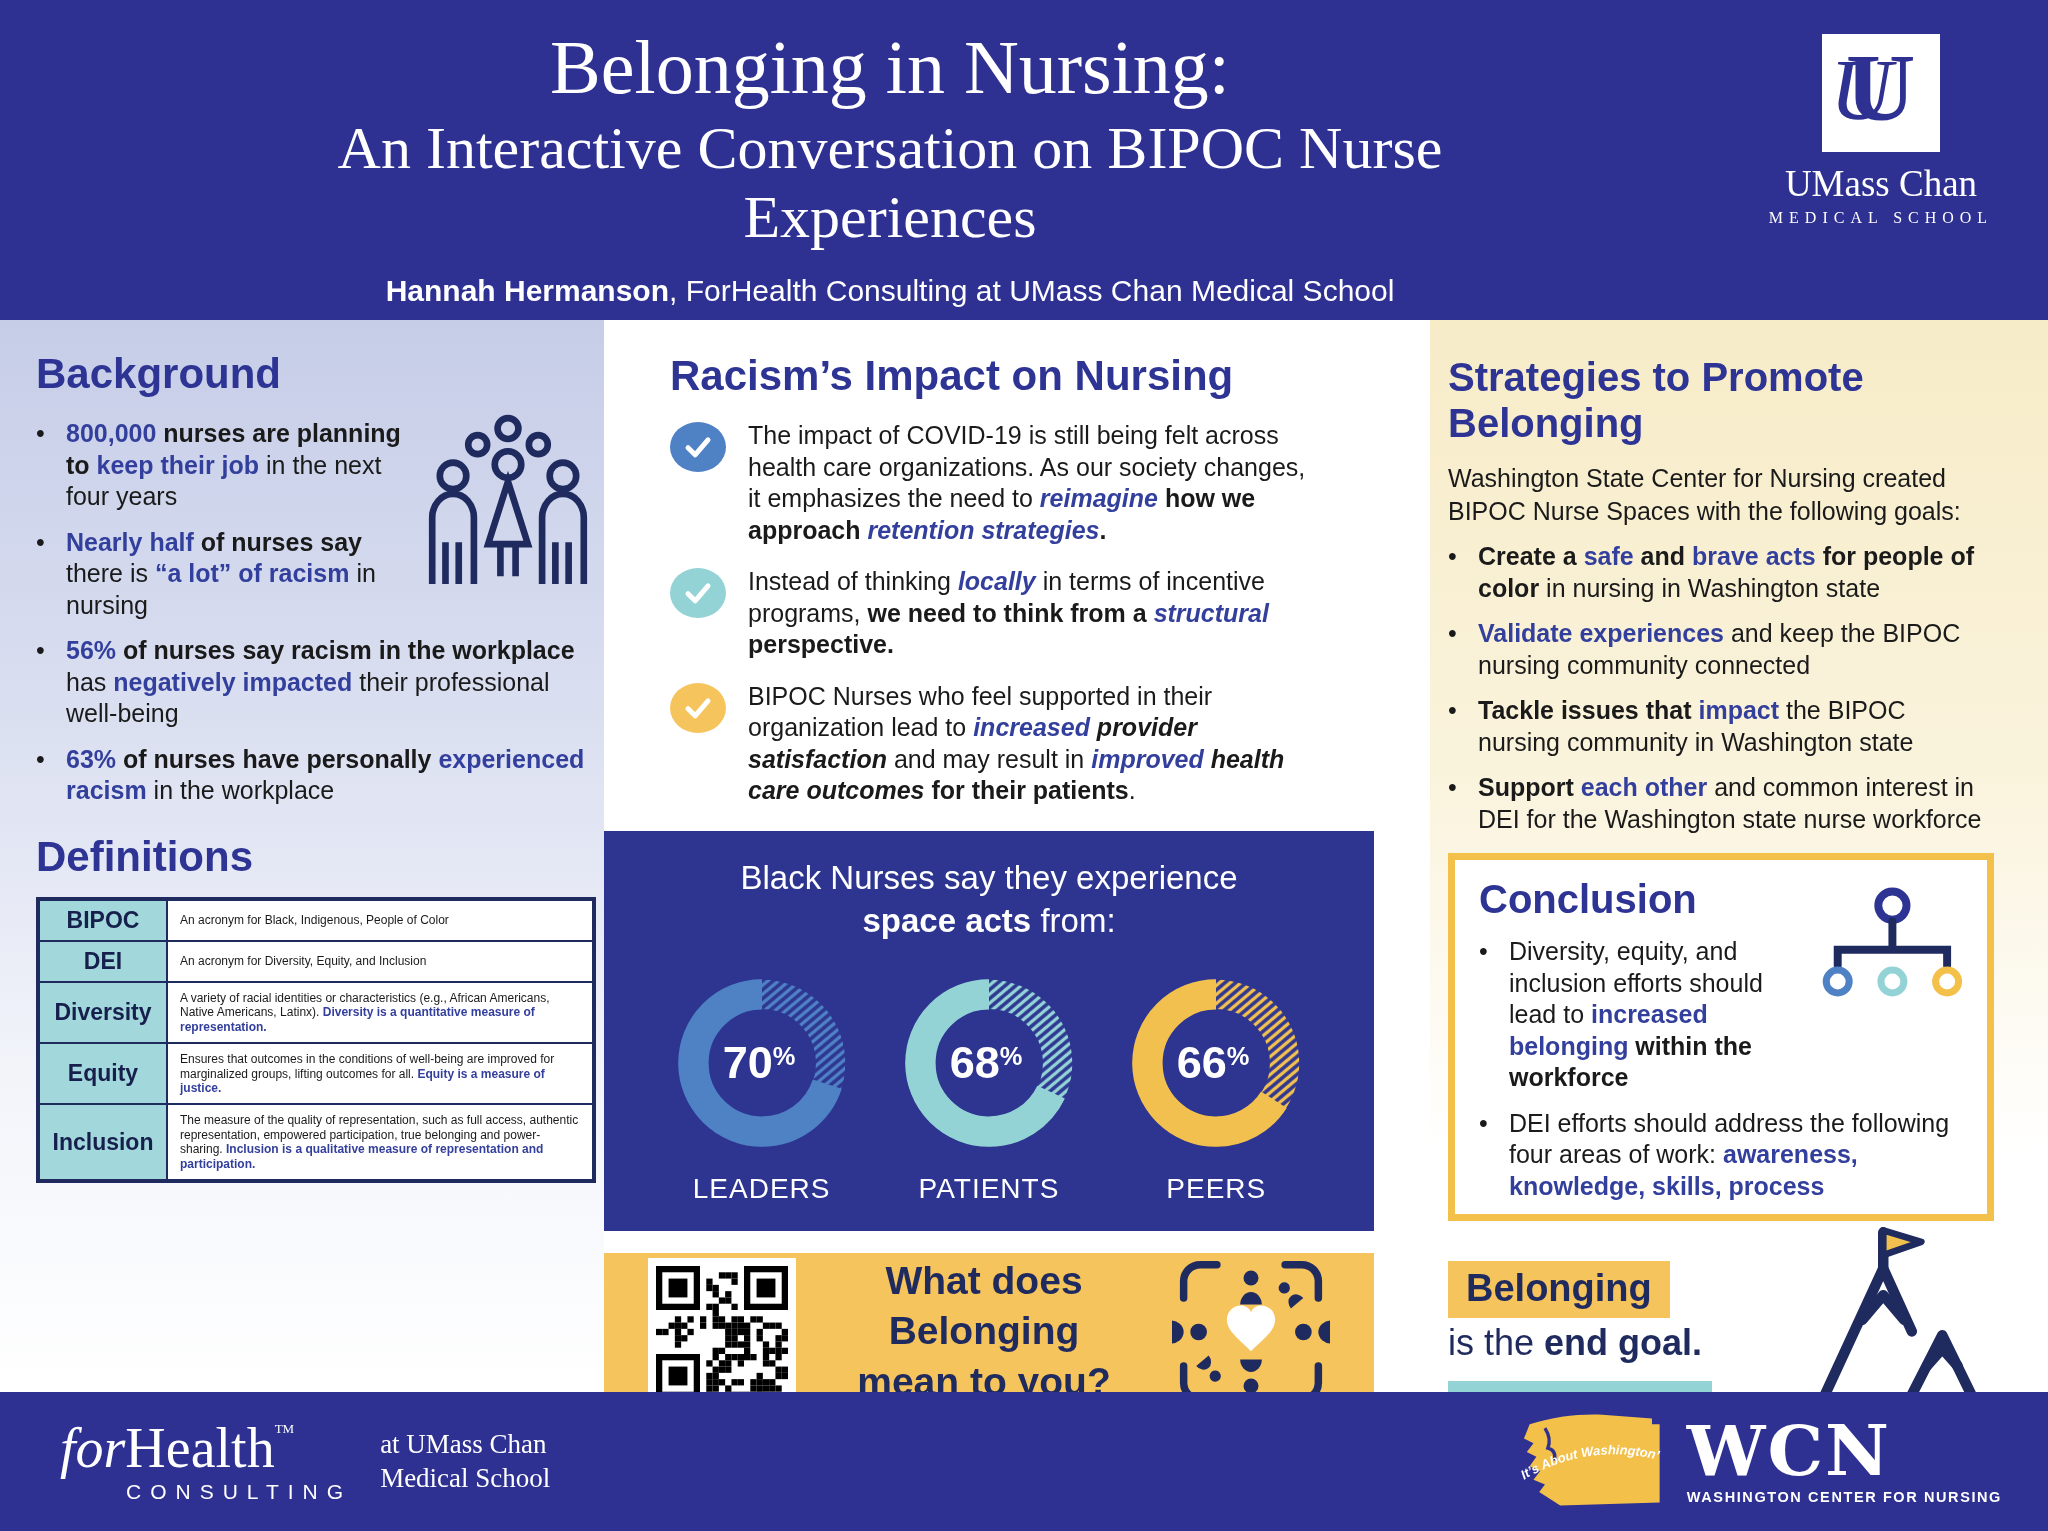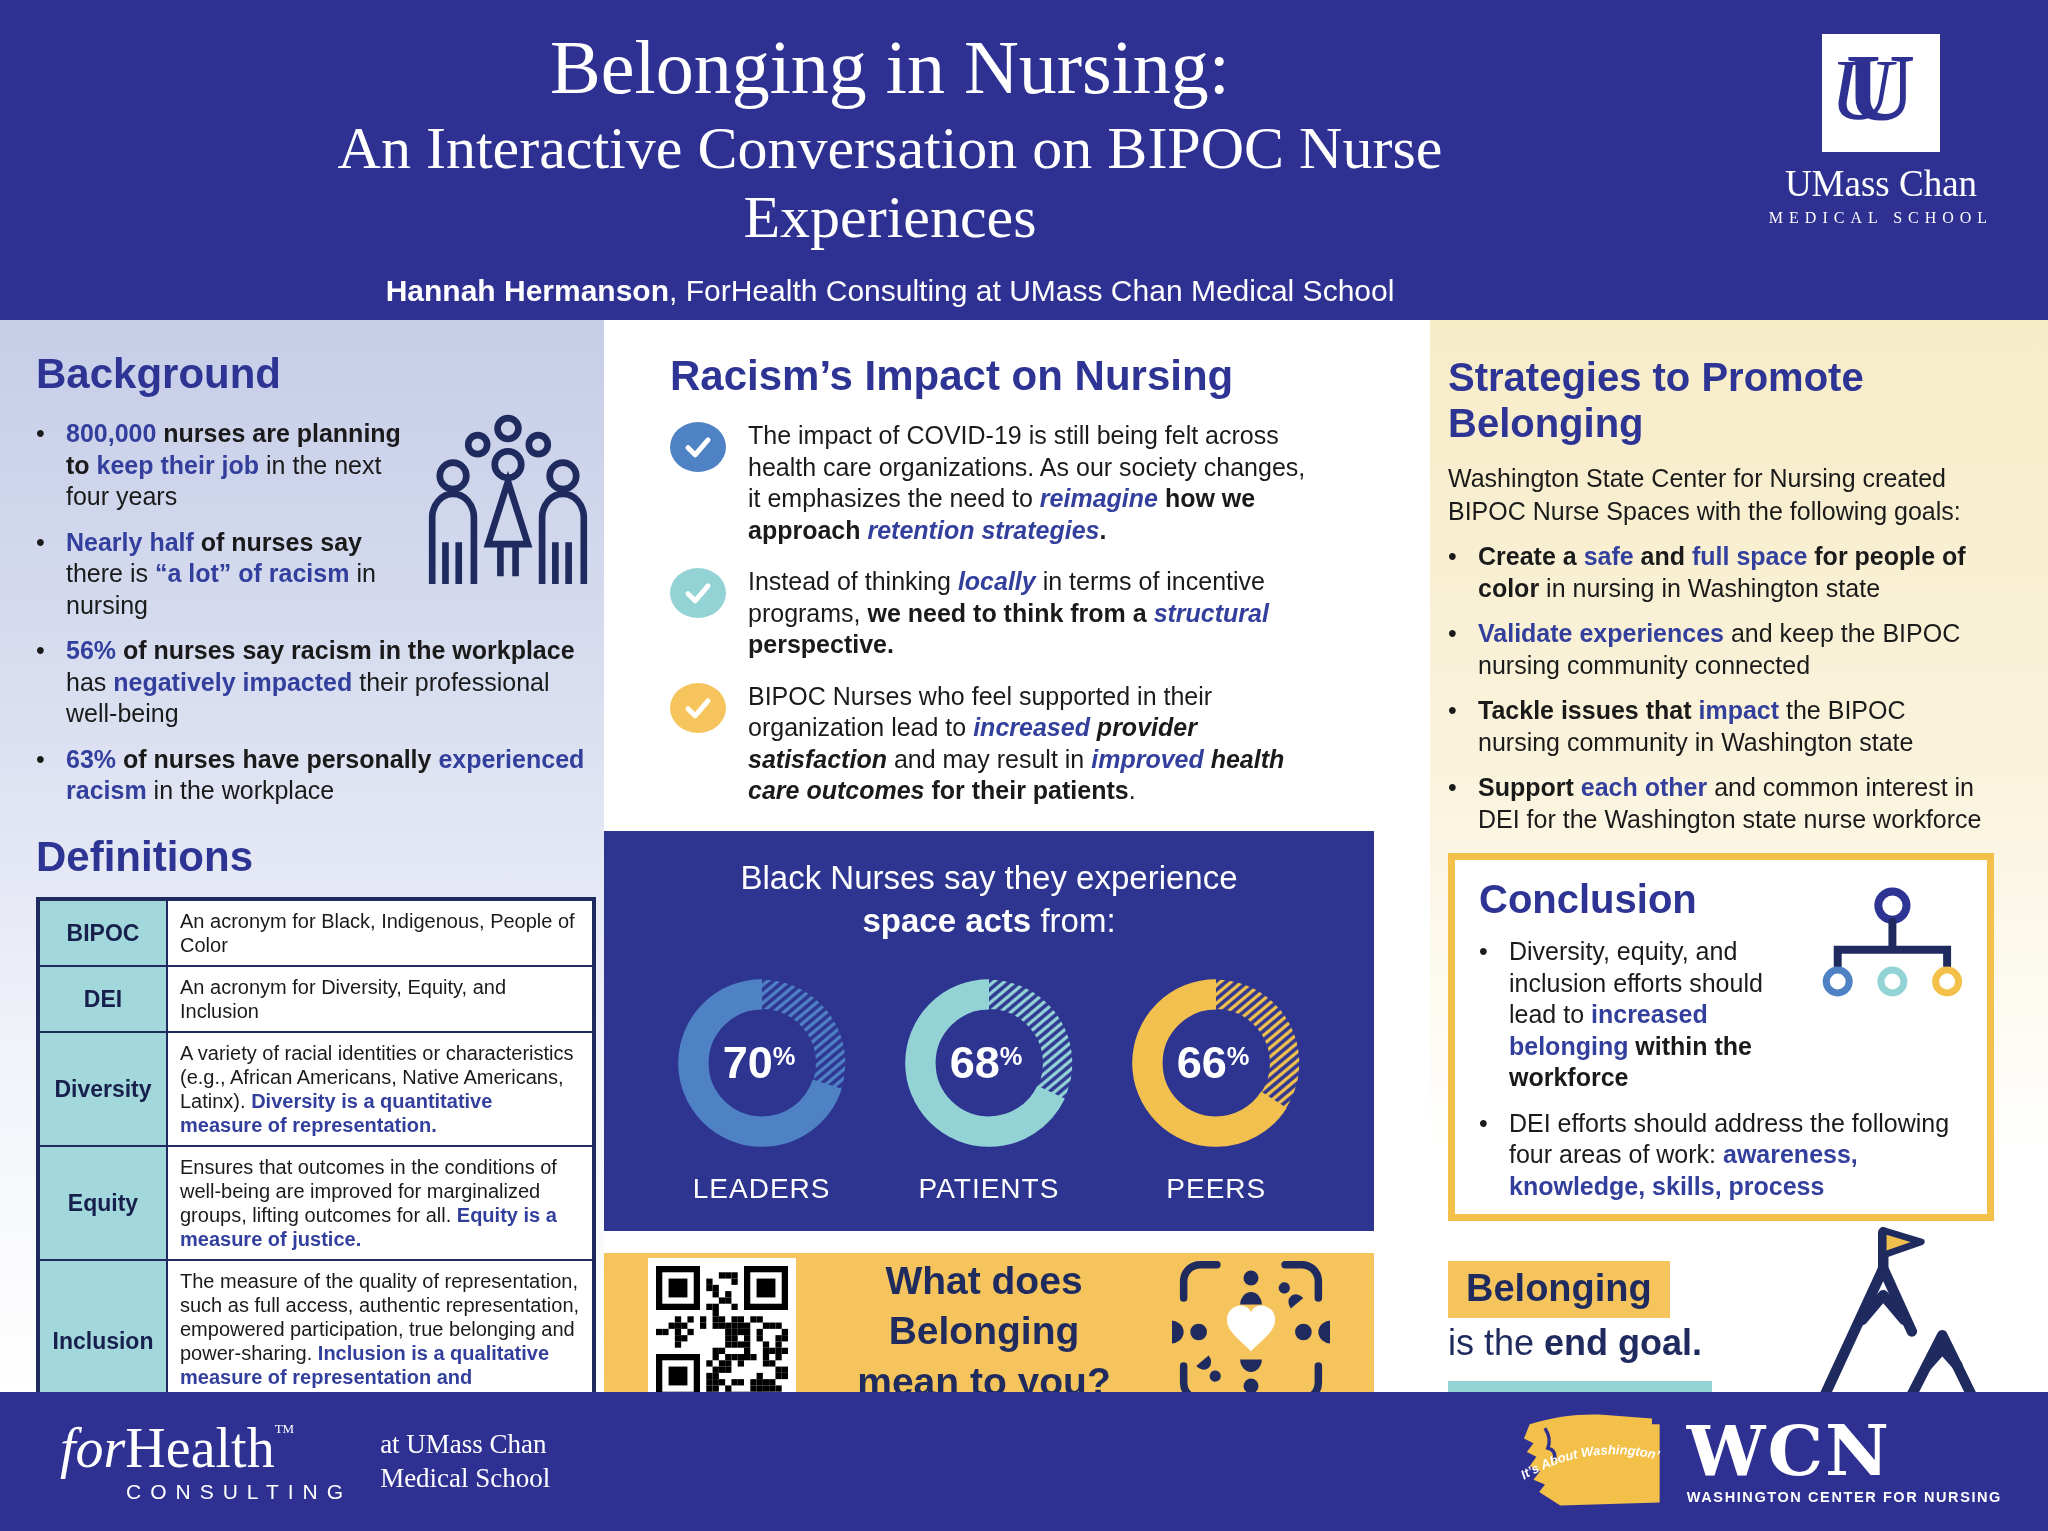--- a/index.html
+++ b/index.html
@@ -43,21 +43,21 @@
   .bullet .dot{width:30px;flex:none;}
   .bullet .bl-text{flex:1;}
   
   .people-icon{float:right;width:180px;height:200px;margin:6px 0 4px 10px;}
   .bg-bullets{margin-top:6px;}
   .defs-title{margin-top:26px;}
   .def-table{border-collapse:collapse;margin-top:16px;width:560px;border:4px solid var(--dark-navy);}
   .def-table td{border:2px solid var(--dark-navy);vertical-align:middle;}
   .td-term{background:var(--table-term-bg);width:118px;text-align:center;font-weight:bold;
            color:#17204d;font-size:23px;padding:6px 4px;}
-  .td-def{background:#fff;font-size:20px;line-height:1.2;padding:8px 12px;color:#1a1a1a;}
+  .td-def{background:#fff;font-size:12px;line-height:1.2;padding:8px 12px;color:#1a1a1a;}
   
   .impact-section{padding:32px 52px 0 66px;}
   .check-item{display:flex;margin-top:20px;align-items:flex-start;}
   .check-badge{width:56px;height:50px;border-radius:50%;flex:none;display:flex;align-items:center;justify-content:center;margin-top:2px;}
   .check-item .bl-text{margin-left:22px;font-size:25px;line-height:1.26;}
   .donut-panel{margin-top:24px;background:var(--panel-navy);padding:26px 30px 26px;color:#fff;}
   .donut-heading{text-align:center;font-size:33px;line-height:1.3;}
   .donut-row{display:flex;justify-content:space-around;margin-top:22px;padding:0 14px;}
   .donut{width:206px;text-align:center;}
   .donut-svg{width:196px;height:196px;margin:0 auto;}
@@ -430,21 +430,21 @@
       </svg>
     </div>
   </div>
 
   <div class="col col-right">
     <h2>Strategies to Promote Belonging</h2>
     <div class="strat-intro">Washington State Center for Nursing created BIPOC Nurse Spaces with the following goals:</div>
     <div>
       <div class="bullet">
           <span class="dot">•</span>
-          <span class="bl-text"><span class="seg-b">Create a </span><span class="seg-bb">safe</span><span class="seg-b"> and </span><span class="seg-bb">full space</span><span class="seg-b"> for people of color</span><span class="seg-n"> in nursing in Washington state</span></span>
+          <span class="bl-text"><span class="seg-b">Create a </span><span class="seg-bb">safe</span><span class="seg-b"> and </span><span class="seg-bb">brave acts</span><span class="seg-b"> for people of color</span><span class="seg-n"> in nursing in Washington state</span></span>
         </div>
       <div class="bullet">
           <span class="dot">•</span>
           <span class="bl-text"><span class="seg-bb">Validate experiences</span><span class="seg-n"> and keep the BIPOC nursing community connected</span></span>
         </div>
       <div class="bullet">
           <span class="dot">•</span>
           <span class="bl-text"><span class="seg-b">Tackle issues that </span><span class="seg-bb">impact</span><span class="seg-n"> the BIPOC nursing community in Washington state</span></span>
         </div>
       <div class="bullet">

